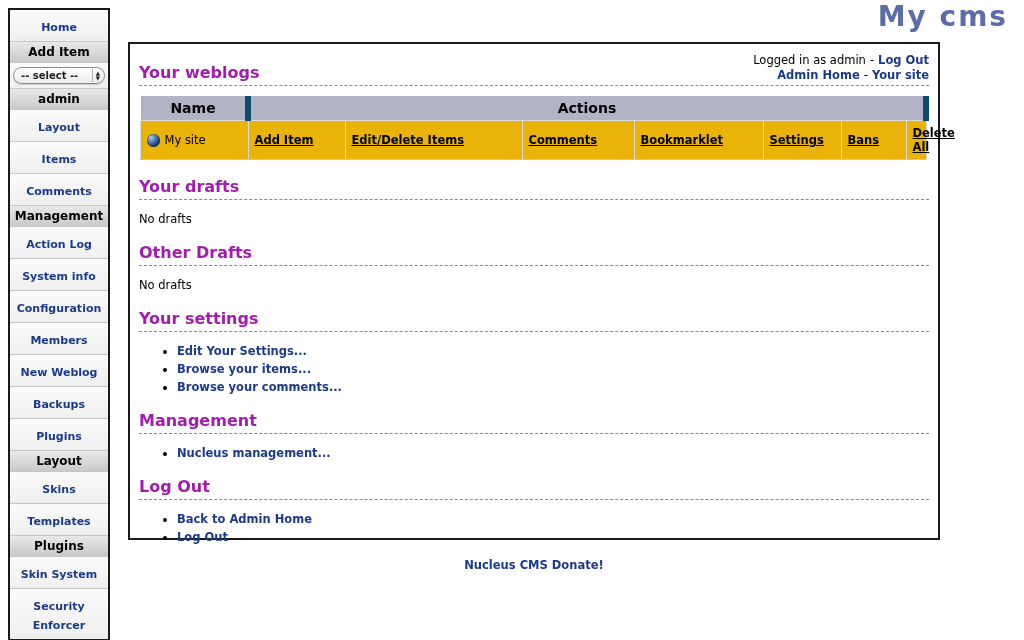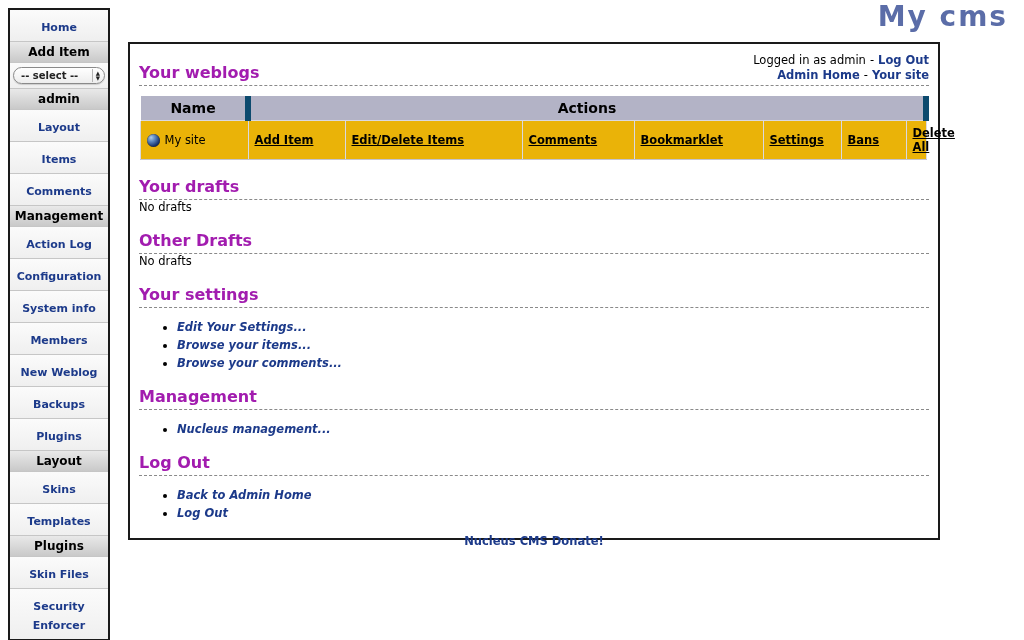--- a/index.html
+++ b/index.html
@@ -24,34 +24,34 @@
   
   .main-box { position:absolute; left:128px; top:42px; width:812px; height:498px; border:2px solid #1a1a1a; background:#fff; padding:6px 9px; font-size:11.5px; }
 
   .login-info { float:right; text-align:right; font-size:11.5px; line-height:15px; color:#000; margin-top:3px; }
   .login-info .row { display:flex; justify-content:flex-end; gap:4px; }
   .login-info a { color:#1c3a8a; font-weight:bold; text-decoration:none; }
 
   h2.section { clear:none; color:#a21caf; font-size:16px; font-weight:bold; border-bottom:1px dashed #8a8a8a; padding-bottom:3px; margin-top:17px; }
   h2.first { margin-top:13px; }
 
-  .empty-note { font-size:11.5px; }
+  .empty-note { margin-top:12px; font-size:11.5px; }
 
   
   table.weblogs { width:100%; border-collapse:collapse; margin-top:10px; table-layout:fixed; }
   table.weblogs th { background:#b3b3c6; text-align:center; font-size:14px; font-weight:bold; padding:4px 6px; border-left:2px solid #fff; border-right:6px solid #0c4a6e; }
   table.weblogs td { background:#eab308; font-size:11.5px; padding:5px 6px; border:1px solid #d9d9e2; border-bottom:1px solid #c4c4cf; }
   table.weblogs td a { color:#000; font-weight:bold; text-decoration:underline; }
   .blog-name { display:flex; align-items:center; gap:5px; }
   .globe { display:inline-block; width:13px; height:13px; border-radius:50%; background:radial-gradient(circle at 32% 28%, #aecbe8 0%, #5d88c0 30%, #1d3a74 65%, #0a1838 100%); box-shadow:inset 0 0 1px #001; flex:0 0 13px; }
 
   
   ul.links { margin:12px 0 4px 38px; }
   ul.links li { margin:4px 0; font-size:11.5px; color:#000; }
-  ul.links a { color:#1c3a8a; font-weight:bold; text-decoration:none;font-style:italic; }
+  ul.links a { color:#1c3a8a; font-weight:bold; text-decoration:none; }
 
   
   .footer { margin-top:14px; display:flex; justify-content:center; gap:4px; font-size:11.5px; font-weight:bold; color:#1a1a2e; }
   .footer a { color:#1c3a8a; font-weight:bold; text-decoration:none; }
 </style>
 </head>
 <body>
 
 <div class="page-title">My cms</div>
 
@@ -66,31 +66,31 @@
           <span>▼</span>
         </span>
     </div>
   </div>
   <div class="side-cell side-header">admin</div>
   <div class="side-cell side-link"><a href="#">Layout</a></div>
   <div class="side-cell side-link"><a href="#">Items</a></div>
   <div class="side-cell side-link"><a href="#">Comments</a></div>
   <div class="side-cell side-header">Management</div>
   <div class="side-cell side-link"><a href="#">Action Log</a></div>
+  <div class="side-cell side-link"><a href="#">System info</a></div>
   <div class="side-cell side-link"><a href="#">Configuration</a></div>
-  <div class="side-cell side-link"><a href="#">System info</a></div>
   <div class="side-cell side-link"><a href="#">Members</a></div>
   <div class="side-cell side-link"><a href="#">New Weblog</a></div>
   <div class="side-cell side-link"><a href="#">Backups</a></div>
   <div class="side-cell side-link"><a href="#">Plugins</a></div>
   <div class="side-cell side-header">Layout</div>
   <div class="side-cell side-link"><a href="#">Skins</a></div>
   <div class="side-cell side-link"><a href="#">Templates</a></div>
   <div class="side-cell side-header">Plugins</div>
-  <div class="side-cell side-link"><a href="#">Skin Files</a></div>
+  <div class="side-cell side-link"><a href="#">Skin System</a></div>
   <div class="side-cell side-link"><a href="#">Security Enforcer</a></div>
 </div>
 
 <div class="main-box">
 
   <div class="login-info">
     <div class="row">
       <span>Logged in as admin</span>
       <span>-</span>
       <a href="#">Log Out</a>

